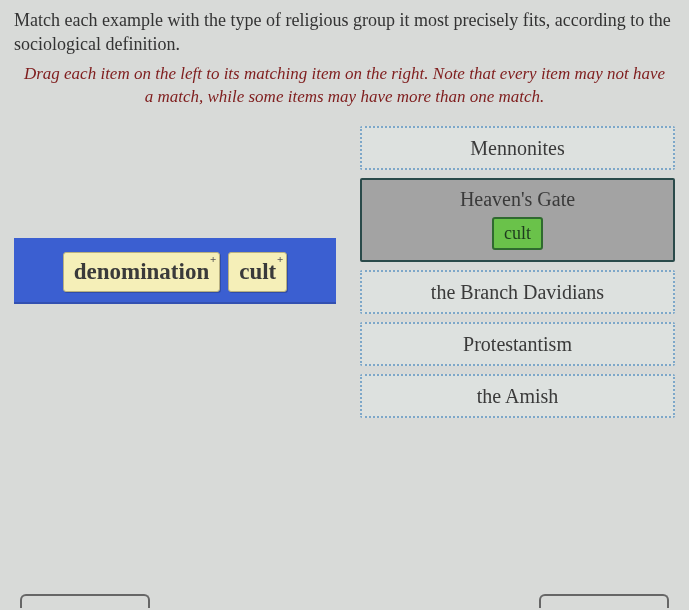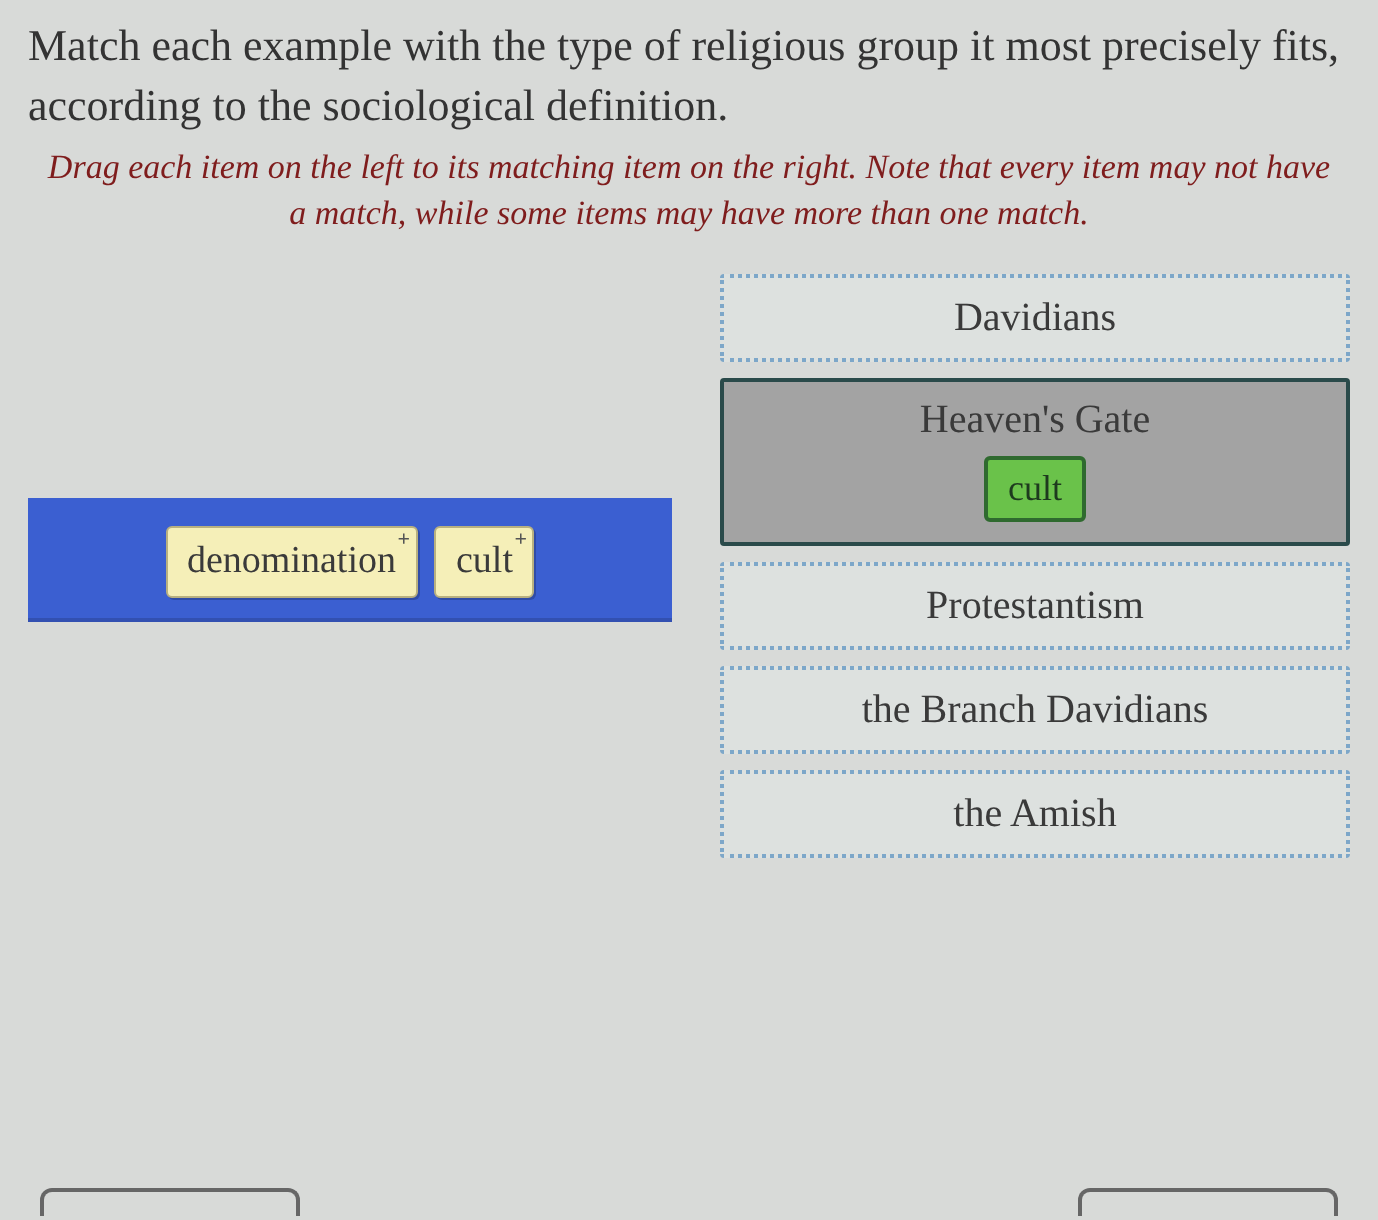--- a/index.html
+++ b/index.html
@@ -6,21 +6,21 @@
     body {
       width: 689px;
       height: 610px;
       background: #d8dad8;
       font-family: Georgia, 'Times New Roman', serif;
       color: #3a3a3a;
       padding: 8px 14px 0 14px;
       overflow: hidden;
     }
     .title {
-      font-size: 22px;
+      font-size: 18px;
       line-height: 1.35;
       color: #333;
       margin-bottom: 6px;
     }
     .instructions {
       font-style: italic;
       font-size: 17px;
       line-height: 1.35;
       color: #7f1d1d;
       text-align: center;
@@ -42,25 +42,26 @@
       flex-wrap: wrap;
       gap: 8px;
       justify-content: center;
       box-shadow: inset 0 -2px 0 rgba(0,0,0,0.15);
     }
     .drag-chip {
       background: #f5efb8;
       border: 1px solid #b8b080;
       border-radius: 3px;
       padding: 6px 10px 6px 10px;
-      font-size: 19px;
+      font-size: 23px;
       color: #3a3a3a;
       position: relative;
       cursor: move;
       box-shadow: 1px 1px 0 rgba(0,0,0,0.2);
+      font-weight: bold;
     }
     .drag-chip::after {
       content: "+";
       position: absolute;
       top: 0px;
       right: 3px;
       font-size: 11px;
       font-weight: bold;
       color: #555;
       font-style: normal;
@@ -129,31 +130,31 @@
 <div class="content">
   <div class="left-col">
     <div class="source-panel">
       <div class="drag-chip">denomination</div>
       <div class="drag-chip">cult</div>
     </div>
   </div>
 
   <div class="right-col">
     <div class="drop-target">
-      <span class="drop-label">Davidians</span>
+      <span class="drop-label">Mennonites</span>
     </div>
     <div class="drop-target filled">
       <span class="drop-label">Heaven's Gate</span>
       <div class="placed-chip">cult</div>
     </div>
     <div class="drop-target">
-      <span class="drop-label">Protestantism</span>
+      <span class="drop-label">the Branch Davidians</span>
     </div>
     <div class="drop-target">
-      <span class="drop-label">the Branch Davidians</span>
+      <span class="drop-label">Protestantism</span>
     </div>
     <div class="drop-target">
       <span class="drop-label">the Amish</span>
     </div>
   </div>
 </div>
 
 <div class="bottom-bar">
   <div class="bottom-stub"></div>
   <div class="bottom-stub"></div>

